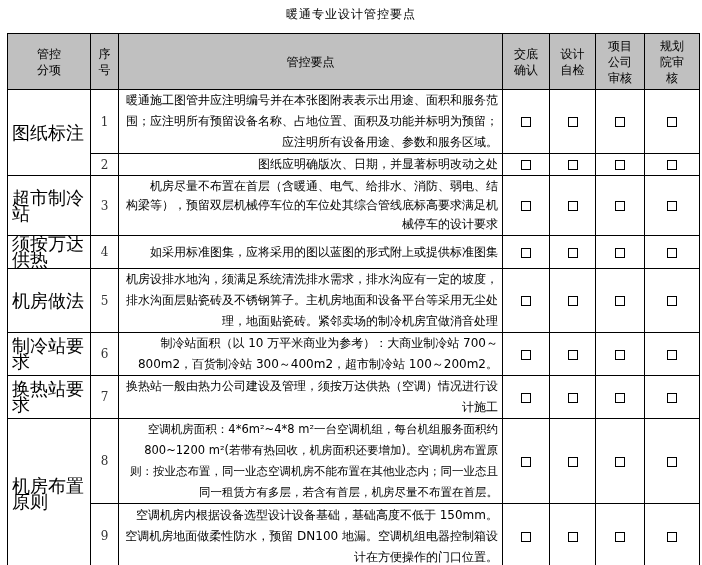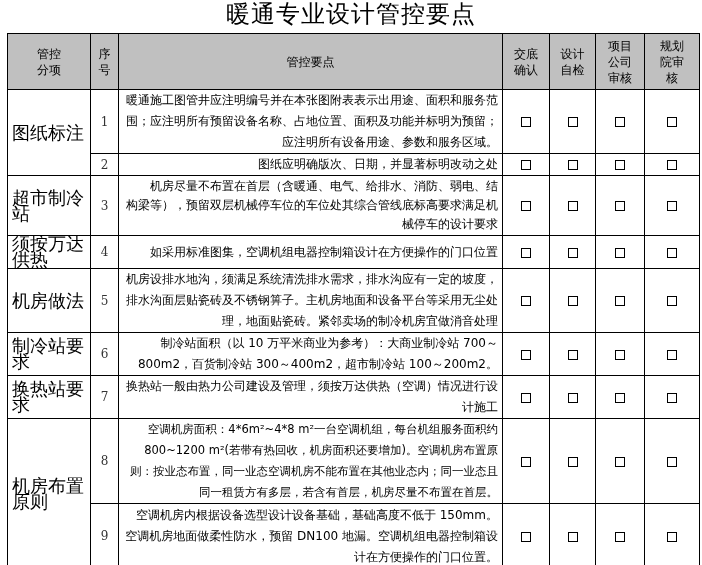--- a/index.html
+++ b/index.html
@@ -1,17 +1,17 @@
 <!DOCTYPE html>
 <html><head>
 <meta charset="utf-8">
 <style>
   html, body { margin:0; padding:0; background:#ffffff; }
   body { width:702px; height:565px; overflow:hidden; position:relative; font-family:"DejaVu Sans", sans-serif; color:#000; }
-  .title { position:absolute; left:0; top:0; width:702px; height:32px; text-align:center; font-size:24px; line-height:28px; letter-spacing:1px; font-family:"DejaVu Sans", sans-serif; }
+  .title { position:absolute; left:0; top:0; width:702px; height:32px; text-align:center; font-size:12px; line-height:28px; letter-spacing:1px; font-family:"DejaVu Sans", sans-serif; }
   table { position:absolute; left:7px; top:33px; border-collapse:collapse; table-layout:fixed; width:692px; }
   td, th { border:1.5px solid #000; padding:0; font-weight:normal; font-size:12px; }
   th { background:#c0c0c0; text-align:center; line-height:16px; height:55px; }
   td.cat { text-align:left; font-size:18px; line-height:16px; padding:0 4px; }
   td.num { text-align:center; font-family:"DejaVu Serif", serif; font-size:12px; color:#333; }
   td.text { text-align:right; font-size:12px; line-height:21px; padding:0 4px 0 6px; }
   td.chk { text-align:center; }
   .box { display:inline-block; width:8px; height:8px; border:1.3px solid #000; vertical-align:middle; }
   .indent { text-indent:14px; }
 </style>
@@ -63,21 +63,21 @@
     <td class="num">3</td>
     <td class="text indent" style="line-height:19px">机房尽量不布置在首层（含暖通、电气、给排水、消防、弱电、结构梁等），预留双层机械停车位的车位处其综合管线底标高要求满足机械停车的设计要求</td>
     <td class="chk"><span class="box"></span></td>
     <td class="chk"><span class="box"></span></td>
     <td class="chk"><span class="box"></span></td>
     <td class="chk"><span class="box"></span></td>
   </tr>
   <tr style="height:32px">
     <td class="cat">须按万达供热</td>
     <td class="num">4</td>
-    <td class="text indent">如采用标准图集，空调机组电器控制箱设计在方便操作的门口位置</td>
+    <td class="text indent">如采用标准图集，应将采用的图以蓝图的形式附上或提供标准图集</td>
     <td class="chk"><span class="box"></span></td>
     <td class="chk"><span class="box"></span></td>
     <td class="chk"><span class="box"></span></td>
     <td class="chk"><span class="box"></span></td>
   </tr>
   <tr style="height:63px">
     <td class="cat">机房做法</td>
     <td class="num">5</td>
     <td class="text">机房设排水地沟，须满足系统清洗排水需求，排水沟应有一定的坡度，排水沟面层贴瓷砖及不锈钢箅子。主机房地面和设备平台等采用无尘处理，地面贴瓷砖。紧邻卖场的制冷机房宜做消音处理</td>
     <td class="chk"><span class="box"></span></td>

